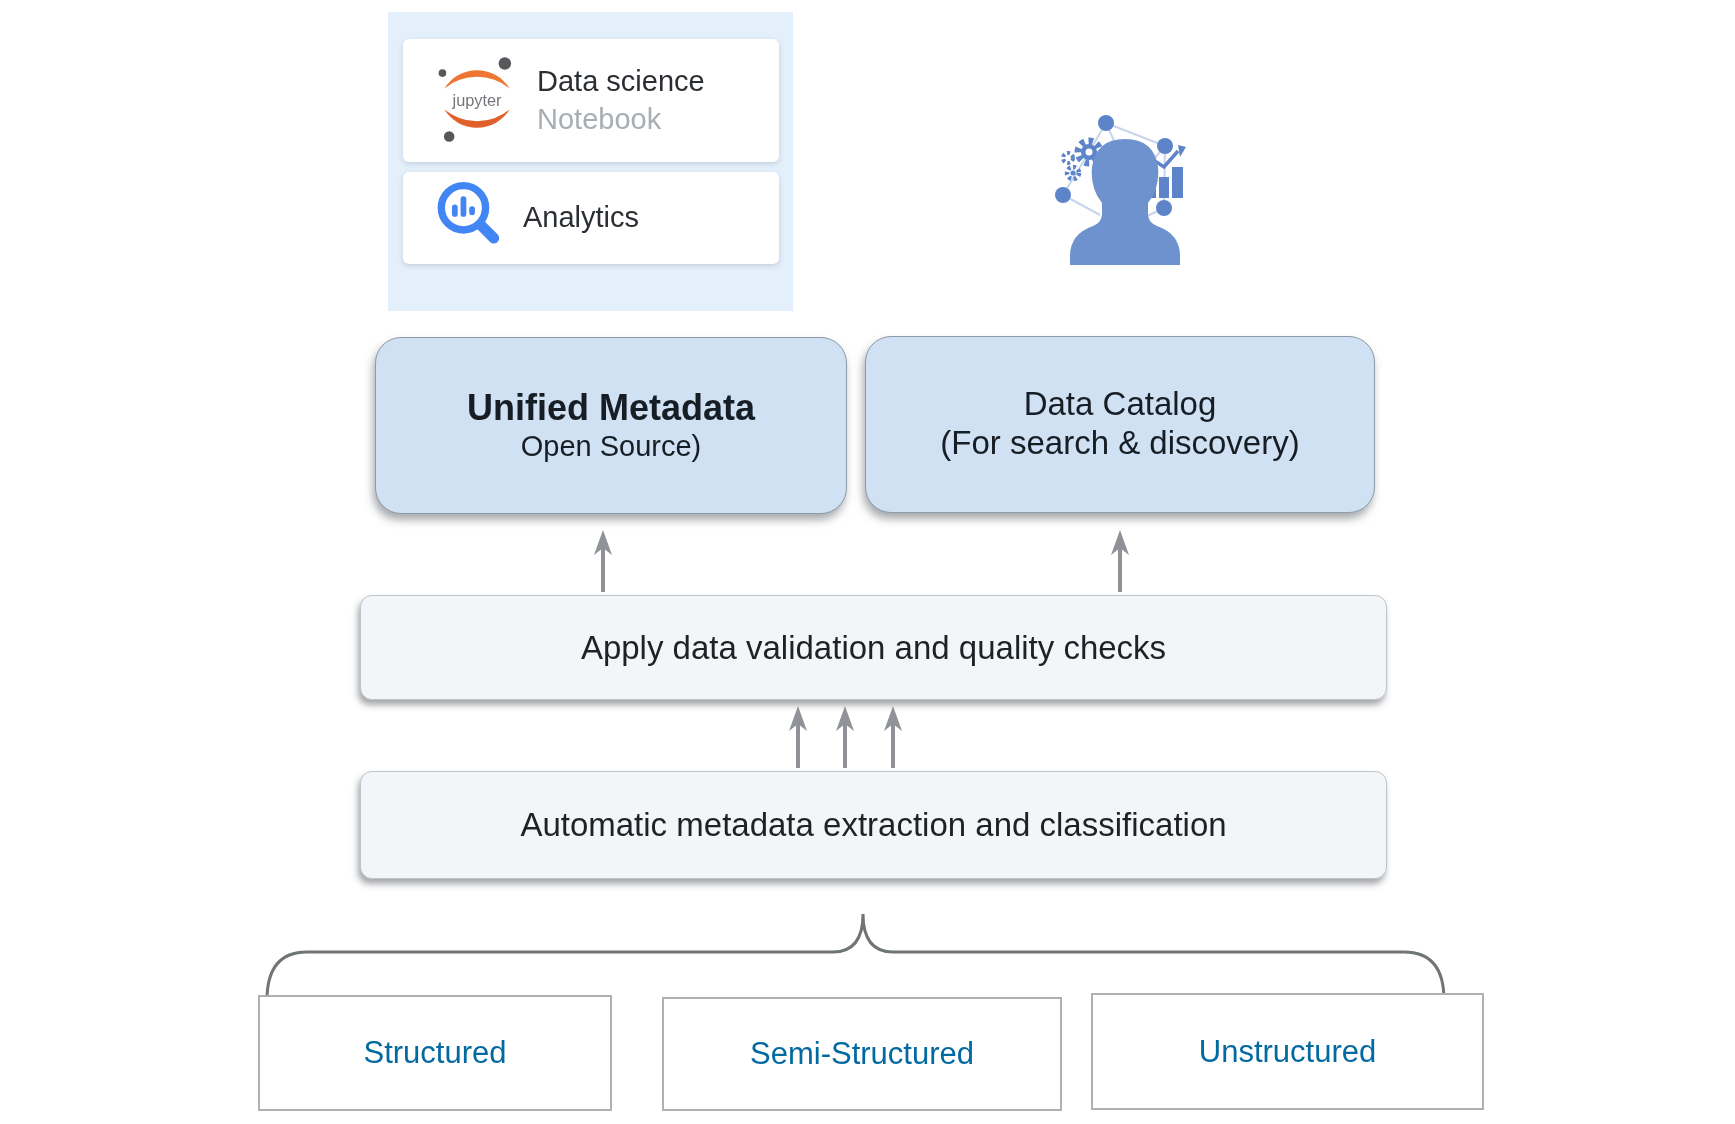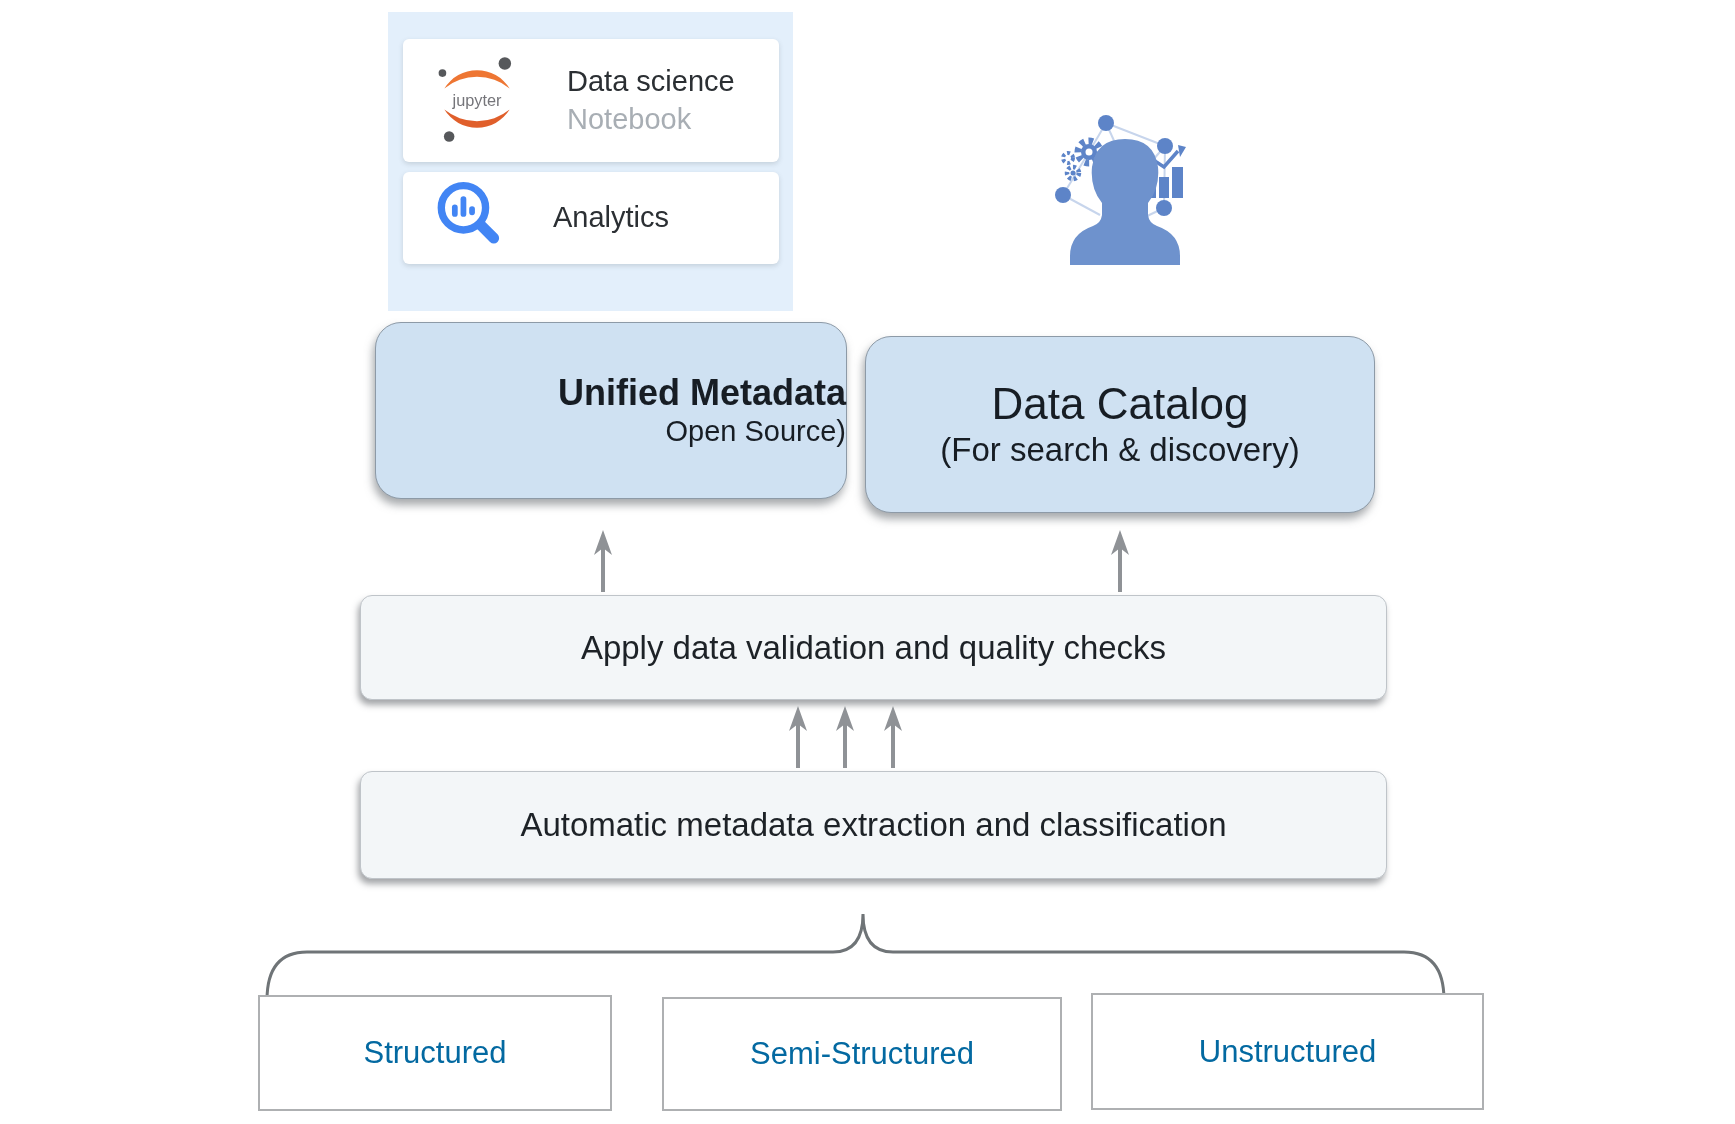--- a/index.html
+++ b/index.html
@@ -3,34 +3,34 @@
 <meta charset="utf-8">
 <style>
   html,body{margin:0;padding:0;background:#ffffff;}
   .stage{
     position:relative;width:1735px;height:1124px;background:#ffffff;overflow:hidden;
     font-family:"Liberation Sans", sans-serif;color:#1d2227;
   }
   
   .tools-panel{position:absolute;left:388px;top:12px;width:405px;height:299px;background:#e3effb;}
   .tool-card{position:absolute;left:15px;width:376px;background:#ffffff;border-radius:6px;
-    box-shadow:0 2px 5px rgba(60,70,80,.18);display:flex;align-items:center;gap:42px;padding-left:26px;box-sizing:border-box;}
+    box-shadow:0 2px 5px rgba(60,70,80,.18);display:flex;align-items:center;gap:12px;padding-left:26px;box-sizing:border-box;}
   .tool-card.c1{top:27px;height:123px;}
   .tool-card.c2{top:160px;height:92px;}
   .tool-title{font-size:29px;font-weight:500;color:#2b2f33;line-height:1.3;}
   .tool-sub{font-size:29px;font-weight:500;color:#a8aeb4;line-height:1.3;}
   
   .persona{position:absolute;left:1040px;top:95px;width:170px;height:170px;}
   
   .meta-box{position:absolute;background:#cfe1f2;border:1px solid #8d9aa7;border-radius:26px;
     box-shadow:-2px 6px 8px rgba(95,100,106,.55);display:flex;flex-direction:column;align-items:center;justify-content:center;text-align:center;}
-  .meta-box.unified{left:375px;top:322px;width:470px;height:175px;align-items:flex-end;}
+  .meta-box.unified{left:375px;top:337px;width:470px;height:175px;}
   .meta-box.catalog{left:865px;top:336px;width:508px;height:175px;}
   .meta-title{font-size:36px;font-weight:600;color:#171d24;line-height:1.15;}
-  .meta-title.light{font-weight:500;font-size:44px;}
+  .meta-title.light{font-weight:500;font-size:33px;}
   .meta-sub{font-size:29px;font-weight:400;color:#171d24;line-height:1.22;}
   .meta-sub.big{font-size:33px;}
   
   .proc-box{position:absolute;left:360px;width:1025px;background:#f3f6f8;border:1px solid #bfc4c9;border-radius:12px;
     box-shadow:-2px 5px 6px rgba(75,80,86,.5);display:flex;align-items:center;justify-content:center;}
   .proc-box.validate{top:595px;height:103px;}
   .proc-box.extract{top:771px;height:106px;}
   .proc-label{font-size:33px;font-weight:500;color:#1d2227;}
   
   .arrow{position:absolute;}

